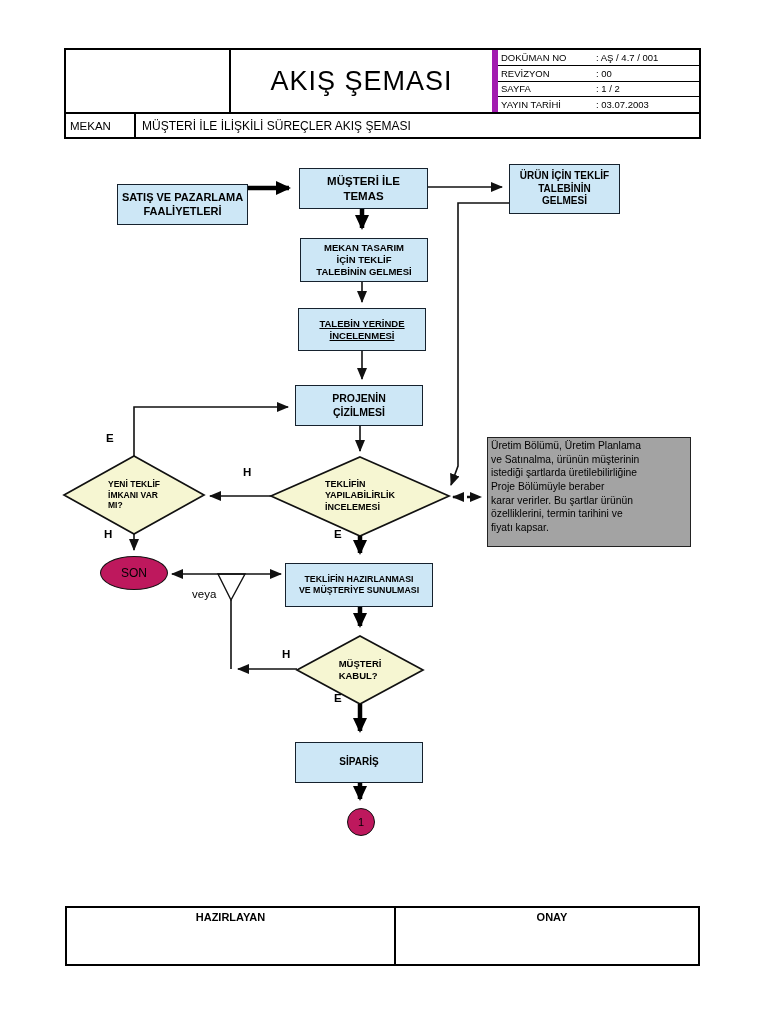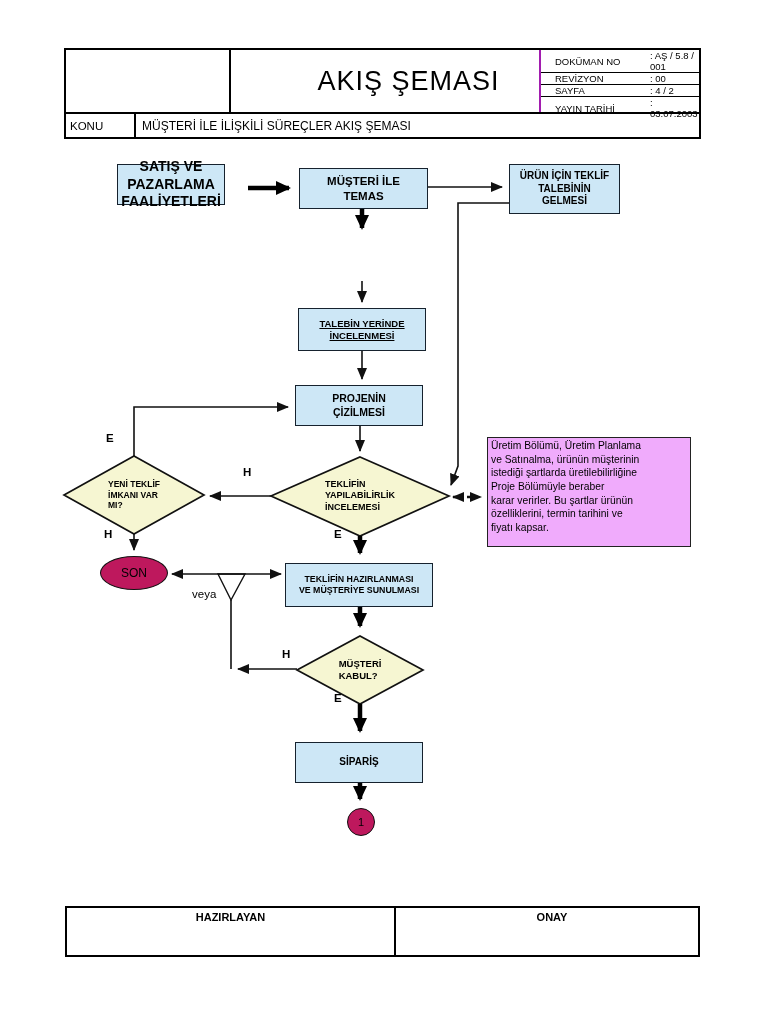--- a/index.html
+++ b/index.html
@@ -4,81 +4,81 @@
 <style>
   html,body{margin:0;padding:0;background:#fff;}
   .page{position:relative;width:768px;height:1024px;background:#ffffff;
         font-family:"Liberation Sans", sans-serif;color:#000;overflow:hidden;}
   .abs{position:absolute;box-sizing:border-box;}
 
   
   .hdr{left:64px;top:48px;width:637px;height:91px;border:2px solid #000;display:flex;flex-direction:column;}
   .hdr-row1{display:flex;height:62px;border-bottom:2px solid #000;}
   .hdr-logo{width:163px;border-right:2px solid #000;}
-  .hdr-title{width:261px;border-right:2px solid #a21caf;display:flex;align-items:center;justify-content:center;
-             font-size:27px;letter-spacing:1px;padding-left:47px;}
+  .hdr-title{width:261px;border-right:6px solid #a21caf;display:flex;align-items:center;justify-content:center;
+             font-size:27px;letter-spacing:1px;}
   .hdr-info{flex:1;display:flex;flex-direction:column;}
   .hdr-info .irow{flex:1;display:flex;align-items:center;border-bottom:1px solid #000;font-size:9.5px;}
   .hdr-info .irow:last-child{border-bottom:none;}
-  .hdr-info .ilab{width:95px;padding-left:14px;}
+  .hdr-info .ilab{width:95px;padding-left:3px;}
   .hdr-info .ival{flex:1;}
   .hdr-row2{display:flex;flex:1;}
   .konu-lab{width:64px;border-right:2px solid #000;display:flex;align-items:center;padding-left:4px;font-size:11.5px;}
   .konu-val{flex:1;display:flex;align-items:center;padding-left:6px;font-size:12px;}
 
   
   .pbox{background:#cde7f6;border:1.6px solid #16222e;display:flex;align-items:center;justify-content:center;
         text-align:center;font-weight:bold;white-space:pre-line;line-height:1.25;}
   .dtext{display:flex;align-items:center;justify-content:center;text-align:left;font-weight:bold;
          white-space:pre-line;line-height:1.25;}
-  .note{background:#f0abfc;border:1.6px solid #222;font-size:10.3px;line-height:1.33;padding:1px 3px;
+  .note{background:#a3a3a3;border:1.6px solid #222;font-size:10.3px;line-height:1.33;padding:1px 3px;
         white-space:pre-line;}
   .term{background:#be185d;border:1.6px solid #111;border-radius:50%;display:flex;align-items:center;
         justify-content:center;font-size:12px;}
   .blab{font-weight:bold;font-size:11.5px;}
   .vlab{font-size:11.5px;}
 
   
-  .ftr{left:65px;top:906px;width:635px;height:51px;border:2px solid #000;display:flex;}
+  .ftr{left:65px;top:906px;width:635px;height:60px;border:2px solid #000;display:flex;}
   .ftr-cell{padding-top:3px;text-align:center;font-weight:bold;font-size:11px;}
   .ftr-left{width:327px;border-right:2px solid #000;}
   .ftr-right{flex:1;padding-left:10px;}
 
   svg.layer{position:absolute;left:0;top:0;}
 </style>
 </head>
 <body>
 
 <div class="page">
 
   <div class="abs hdr">
     <div class="hdr-row1">
       <div class="hdr-logo"></div>
       <div class="hdr-title">AKIŞ ŞEMASI</div>
       <div class="hdr-info">
         <div class="irow">
           <span class="ilab">DOKÜMAN NO</span>
-          <span class="ival">: AŞ / 5.8 / 001</span>
+          <span class="ival">: AŞ / 4.7 / 001</span>
         </div>
         <div class="irow">
           <span class="ilab">REVİZYON</span>
           <span class="ival">: 00</span>
         </div>
         <div class="irow">
           <span class="ilab">SAYFA</span>
-          <span class="ival">: 4 / 2</span>
+          <span class="ival">: 1 / 2</span>
         </div>
         <div class="irow">
           <span class="ilab">YAYIN TARİHİ</span>
           <span class="ival">: 03.07.2003</span>
         </div>
       </div>
     </div>
     <div class="hdr-row2">
-      <div class="konu-lab">KONU</div>
+      <div class="konu-lab">MEKAN</div>
       <div class="konu-val">MÜŞTERİ İLE İLİŞKİLİ SÜREÇLER AKIŞ ŞEMASI</div>
     </div>
   </div>
 
   <svg class="layer" width="768" height="1024" viewBox="0 0 768 1024">
     <defs>
       <marker id="m-thin" markerUnits="userSpaceOnUse" viewBox="0 0 12 10" markerWidth="12" markerHeight="10" refX="11" refY="5" orient="auto-start-reverse">
           <path d="M0,0 L12,5 L0,10 Z" fill="#111"></path>
         </marker>
       <marker id="m-thick" markerUnits="userSpaceOnUse" viewBox="0 0 15 14" markerWidth="15" markerHeight="14" refX="13" refY="7" orient="auto-start-reverse">
@@ -111,27 +111,30 @@
       <line x1="134" y1="534" x2="134" y2="550" marker-end="url(#m-thin)"></line>
       <polyline points="509,203 458,203 458,466 451,485" marker-end="url(#m-thin)"></polyline>
       <line x1="172" y1="574" x2="281" y2="574" marker-start="url(#m-thin)" marker-end="url(#m-thin)"></line>
       <line x1="231" y1="600" x2="231" y2="669"></line>
       <line x1="297" y1="669" x2="238" y2="669" marker-end="url(#m-thin)"></line>
     </g>
 
     <line x1="453" y1="497" x2="481" y2="497" stroke="#111" stroke-width="2.4" stroke-dasharray="4 3" marker-start="url(#m-thin)" marker-end="url(#m-thin)"></line>
   </svg>
 
-  <div class="abs pbox" style="left:117px;top:164px;width:108px;height:41px;font-size:14px;">SATIŞ VE PAZARLAMA
+  <div class="abs pbox" style="left:117px;top:184px;width:131px;height:41px;font-size:11px;">SATIŞ VE PAZARLAMA
 FAALİYETLERİ</div>
   <div class="abs pbox" style="left:299px;top:168px;width:129px;height:41px;font-size:11.5px;">MÜŞTERİ İLE
 TEMAS</div>
   <div class="abs pbox" style="left:509px;top:164px;width:111px;height:50px;font-size:10px;">ÜRÜN İÇİN TEKLİF
 TALEBİNİN
 GELMESİ</div>
+  <div class="abs pbox" style="left:300px;top:238px;width:128px;height:44px;font-size:9.5px;">MEKAN TASARIM
+İÇİN TEKLİF
+TALEBİNİN GELMESİ</div>
   <div class="abs pbox" style="left:298px;top:308px;width:128px;height:43px;font-size:9.5px;text-decoration:underline;">TALEBİN YERİNDE
 İNCELENMESİ</div>
   <div class="abs pbox" style="left:295px;top:385px;width:128px;height:41px;font-size:10.5px;">PROJENİN
 ÇİZİLMESİ</div>
   <div class="abs pbox" style="left:285px;top:563px;width:148px;height:44px;font-size:8.8px;">TEKLİFİN HAZIRLANMASI
 VE MÜŞTERİYE SUNULMASI</div>
   <div class="abs pbox" style="left:295px;top:742px;width:128px;height:41px;font-size:10px;">SİPARİŞ</div>
 
   <div class="abs dtext" style="left:74px;top:469px;width:120px;height:52px;font-size:8.5px;">YENİ TEKLİF
 İMKANI VAR

